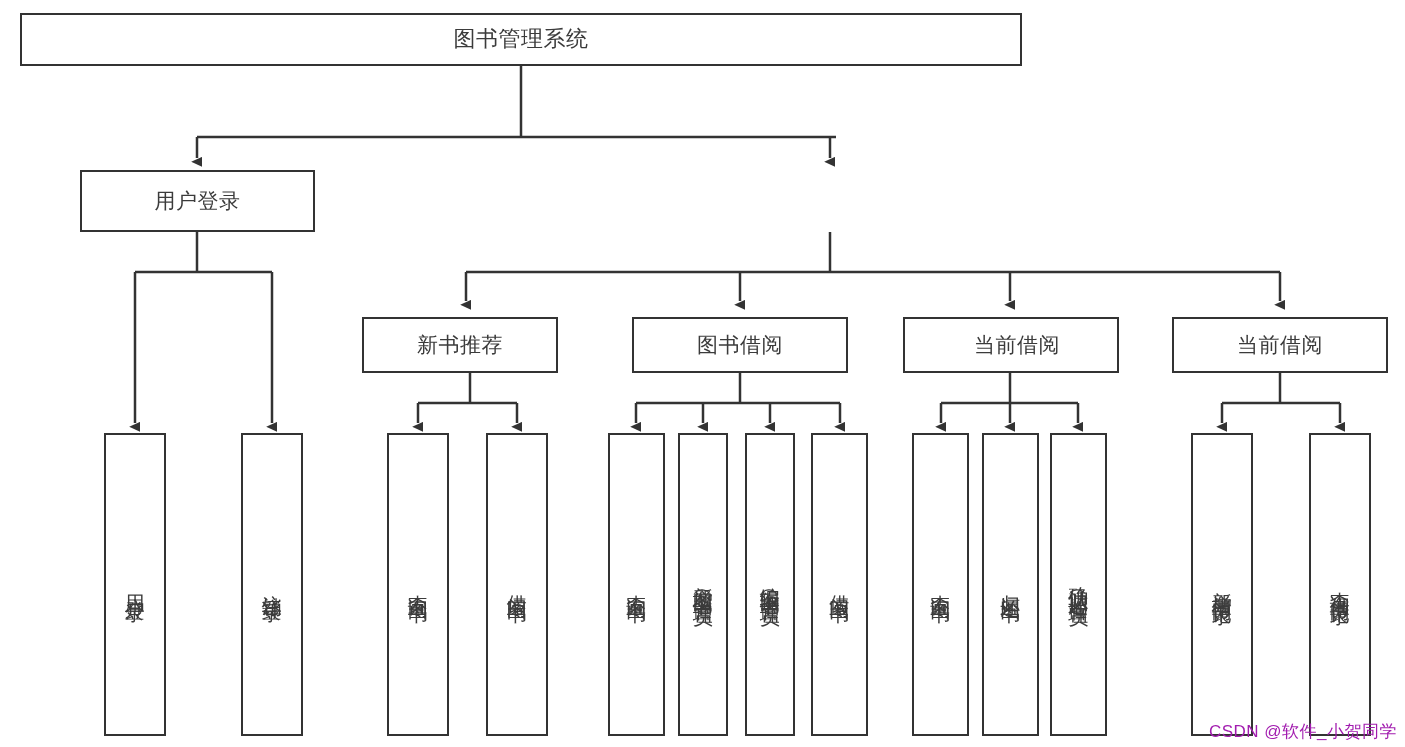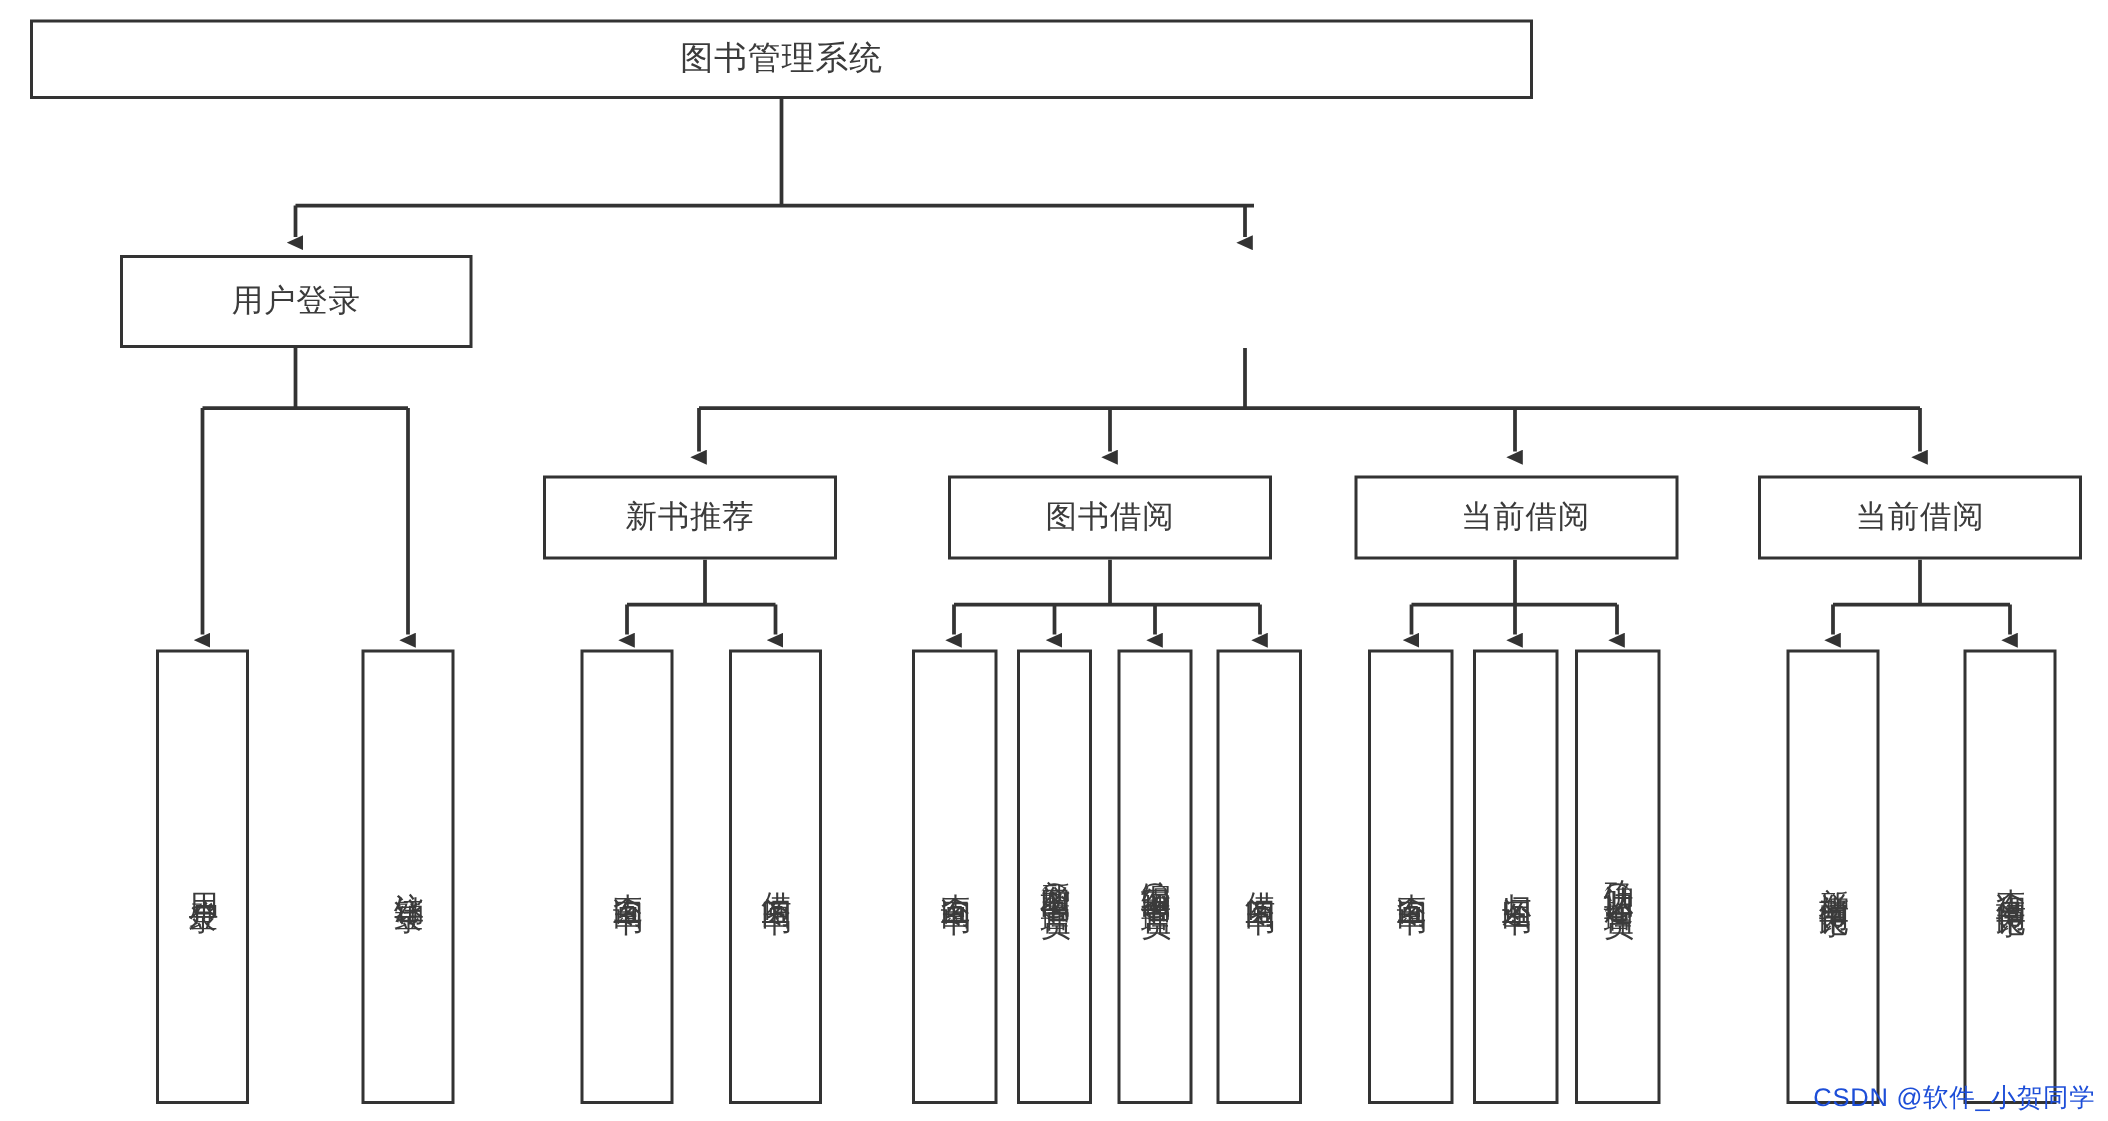--- a/index.html
+++ b/index.html
@@ -46,21 +46,21 @@
     writing-mode: vertical-rl;
     text-orientation: upright;
     letter-spacing: 3px;
     font-size: 20px;
   }
   .node.root .lbl { font-size: 22px; }
   .watermark {
     position: absolute;
     right: 8px;
     bottom: 4px;
-    color: #1d4ed8;
+    color: #a21caf;
     font-size: 17px;
     letter-spacing: 0.5px;
     z-index: 6;
     white-space: nowrap;
   }
 </style>
 </head>
 <body>
 
 <div id="stage">

